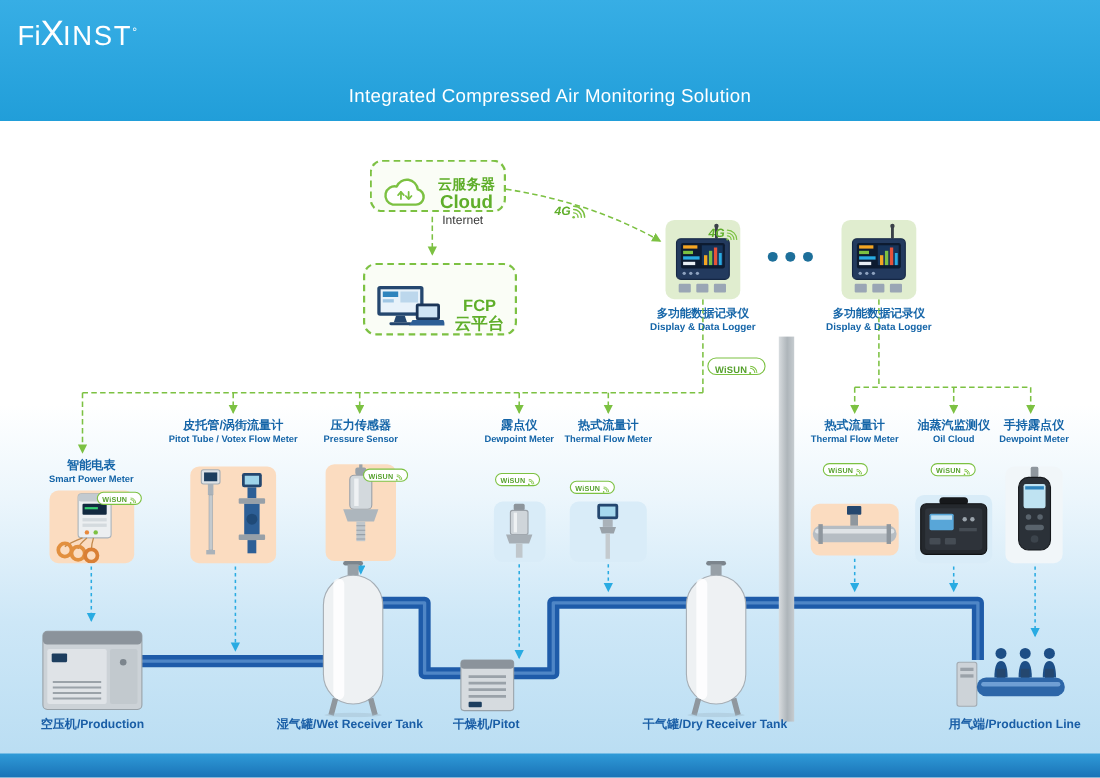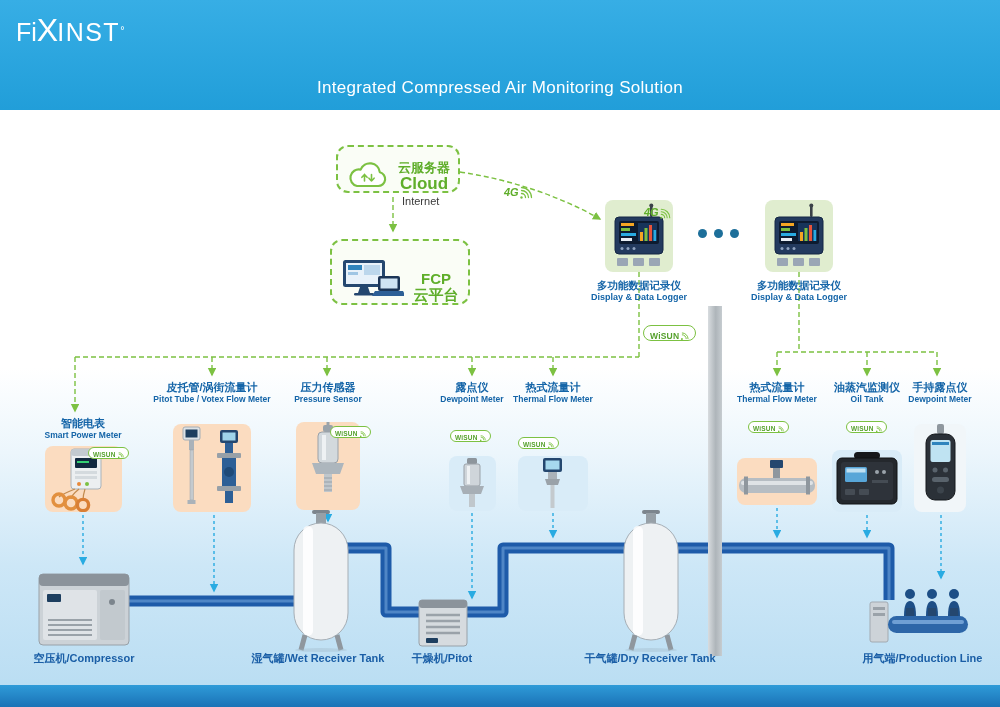--- a/index.html
+++ b/index.html
@@ -330,21 +330,21 @@
   <div class="slabel" style="left:483px;top:381px;width:140px">
     <div class="zh">热式流量计</div>
     <div class="en">Thermal Flow Meter</div>
   </div>
   <div class="slabel" style="left:707px;top:381px;width:140px">
     <div class="zh">热式流量计</div>
     <div class="en">Thermal Flow Meter</div>
   </div>
   <div class="slabel" style="left:797px;top:381px;width:140px">
     <div class="zh">油蒸汽监测仪</div>
-    <div class="en">Oil Tank</div>
+    <div class="en">Oil Cloud</div>
   </div>
   <div class="slabel" style="left:875px;top:381px;width:130px">
     <div class="zh">手持露点仪</div>
     <div class="en">Dewpoint Meter</div>
   </div>
 
   <div class="sensor peach" style="left:45px;top:446px;width:77px;height:66px">
     <svg width="77" height="66" viewBox="0 0 77 66">
       <rect x="26" y="3" width="30" height="40" rx="3" fill="#eceff1" stroke="#aab3ba"></rect>
       <rect x="26" y="3" width="30" height="7" rx="3" fill="#c3cad0"></rect>
@@ -507,20 +507,20 @@
           <path d="M80 34 Q80 19 86 19 Q92 19 92 34 Z"></path>
       </g>
       <rect x="38" y="26" width="8" height="9" fill="#24476f"></rect>
       <rect x="60" y="26" width="8" height="9" fill="#24476f"></rect>
       <rect x="82" y="26" width="8" height="9" fill="#24476f"></rect>
       <rect x="20" y="34" width="80" height="17" rx="8.5" fill="#2d66a8"></rect>
       <rect x="24" y="38" width="72" height="4" rx="2" fill="#6f9fd4"></rect>
     </svg>
   </div>
 
-  <div class="eqlabel" style="left:14px;top:651px;width:140px">空压机/Compressor</div>
+  <div class="eqlabel" style="left:14px;top:651px;width:140px">空压机/Production</div>
   <div class="eqlabel" style="left:238px;top:651px;width:160px">湿气罐/Wet Receiver Tank</div>
   <div class="eqlabel" style="left:377px;top:651px;width:130px">干燥机/Pitot</div>
   <div class="eqlabel" style="left:565px;top:651px;width:170px">干气罐/Dry Receiver Tank</div>
   <div class="eqlabel" style="left:845px;top:651px;width:155px">用气端/Production Line</div>
 
   <footer class="ftr"></footer>
 </div>
 
 </body></html>

